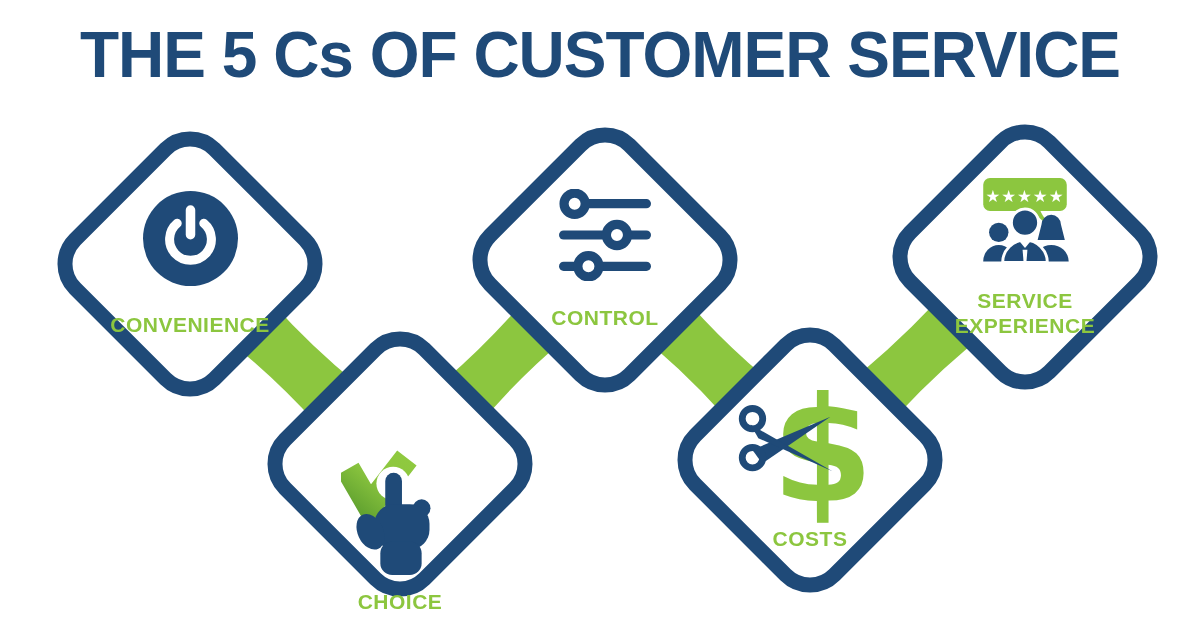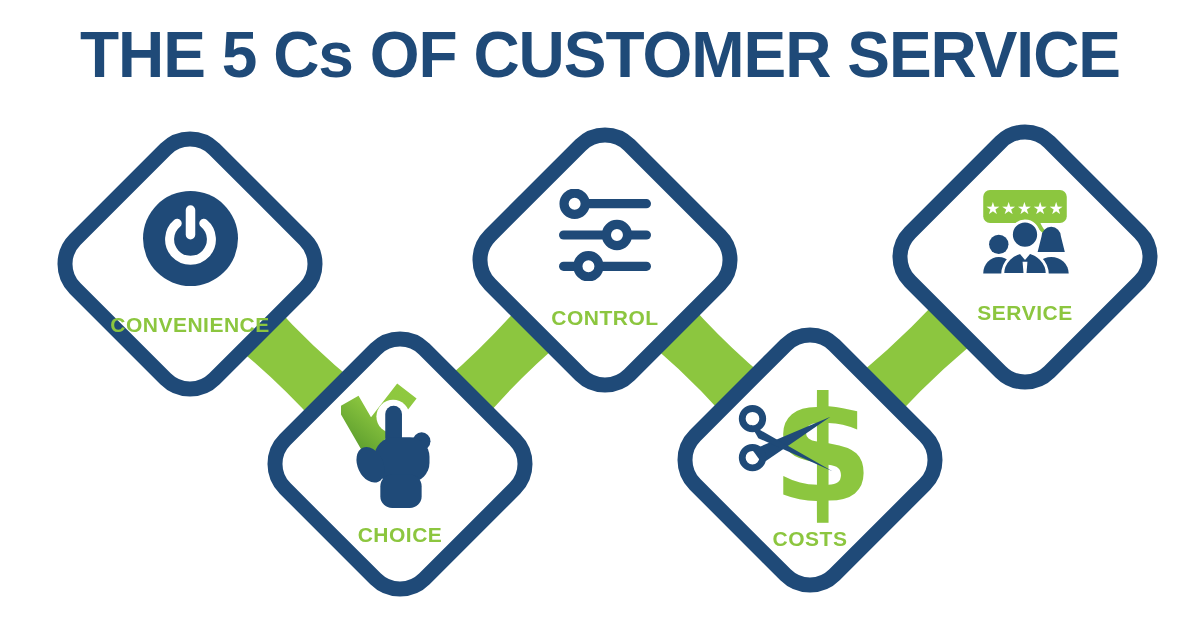--- a/index.html
+++ b/index.html
@@ -25,21 +25,21 @@
     box-sizing:border-box;
   }
   .node-content{
     position:absolute;inset:0;display:flex;flex-direction:column;
     align-items:center;justify-content:center;z-index:3;text-align:center;
   }
   .node-label{
     color:#8CC63F;font-weight:700;font-size:21px;letter-spacing:0.5px;
     line-height:1.2;white-space:nowrap;
   }
-  .g1{gap:26px;} .g2{gap:4px;} .g3{gap:24px;} .g4{gap:2px;} .g5{gap:10px;}
+  .g1{gap:26px;} .g2{gap:4px;justify-content:flex-end;} .g3{gap:24px;} .g4{gap:2px;} .g5{gap:10px;}
   .node-pos-1{left:40px;  top:114px;}
   .node-pos-2{left:250px; top:314px;}
   .node-pos-3{left:455px; top:110px;}
   .node-pos-4{left:660px; top:310px;}
   .node-pos-5{left:875px; top:107px;}
 </style>
 </head>
 <body>
 
 <div id="canvas">
@@ -149,17 +149,18 @@
           <path d="M72,50 a10,10 0 0 1 20,0 l4,16 h-28 z" fill="#1F4A78"></path>
           <path d="M64,88 a18,17 0 0 1 36,0 z" fill="#1F4A78"></path>
           <circle cx="55" cy="48" r="14" fill="#1F4A78" stroke="#ffffff" stroke-width="3"></circle>
           <path d="M32,89 a23,23 0 0 1 46,0 z" fill="#1F4A78" stroke="#ffffff" stroke-width="3"></path>
           <polygon points="55,74 49,67 61,67" fill="#ffffff"></polygon>
           <polygon points="52.5,76 57.5,76 56.5,88 53.5,88" fill="#ffffff"></polygon>
         </g>
       </svg>
       <div class="node-label">
         <div>SERVICE</div>
+        <div>EXPERIENCE</div>
       </div>
     </div>
   </div>
 
 </div>
 
 </body></html>

